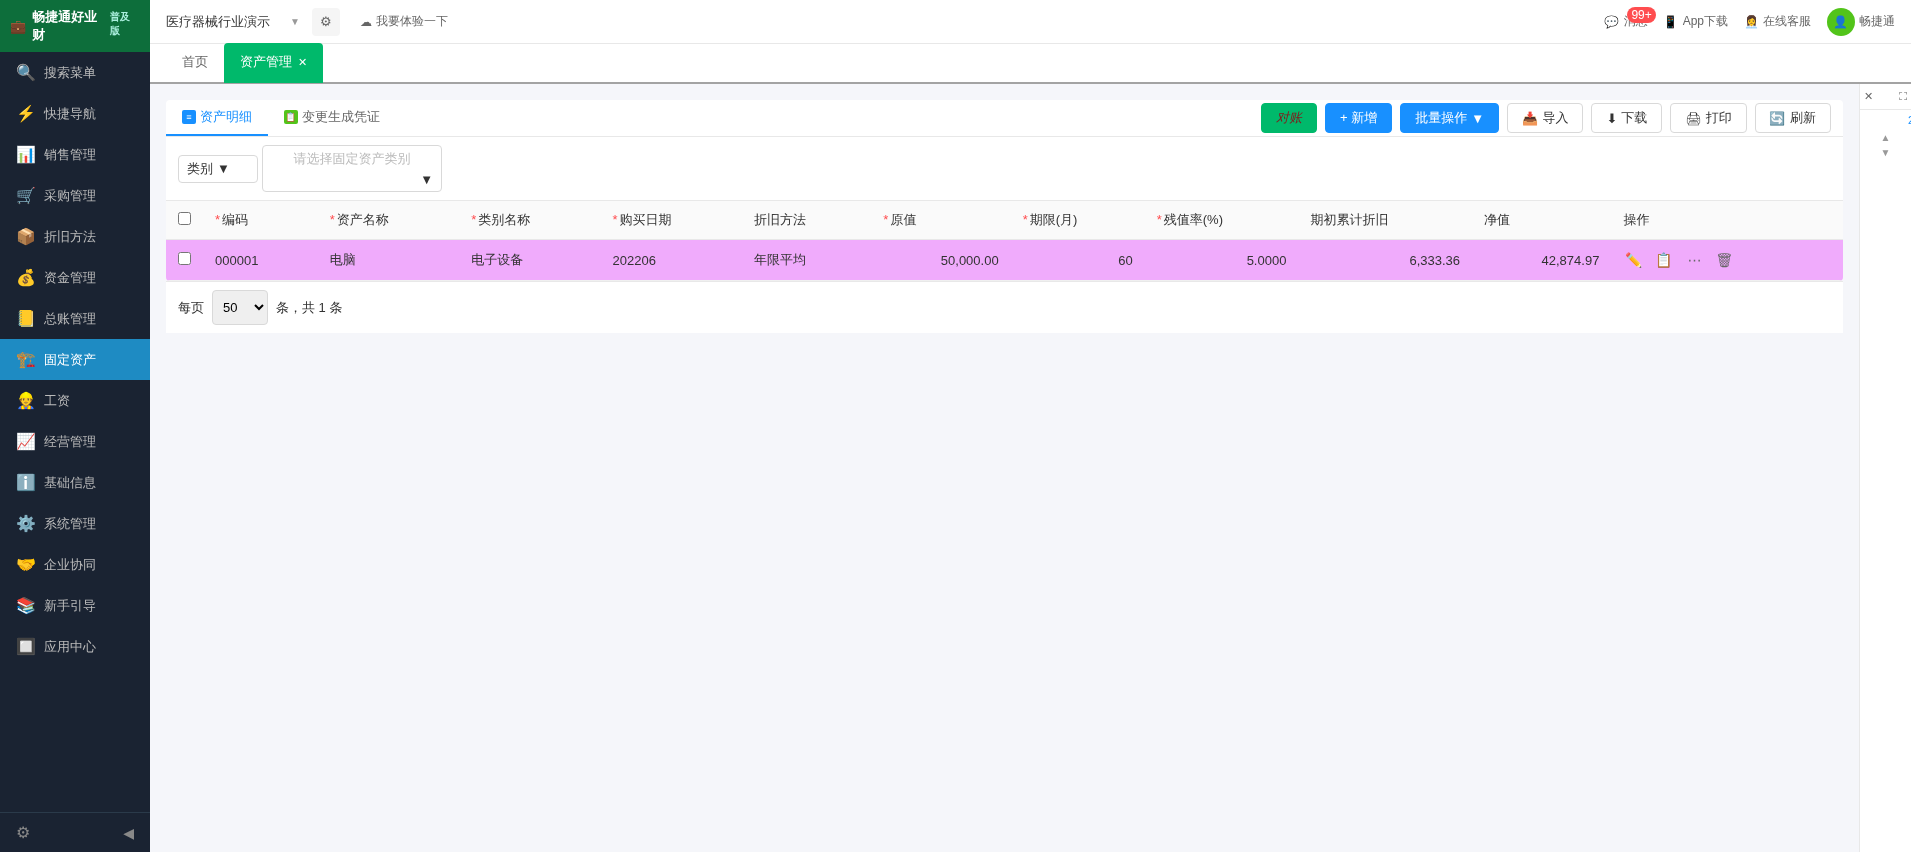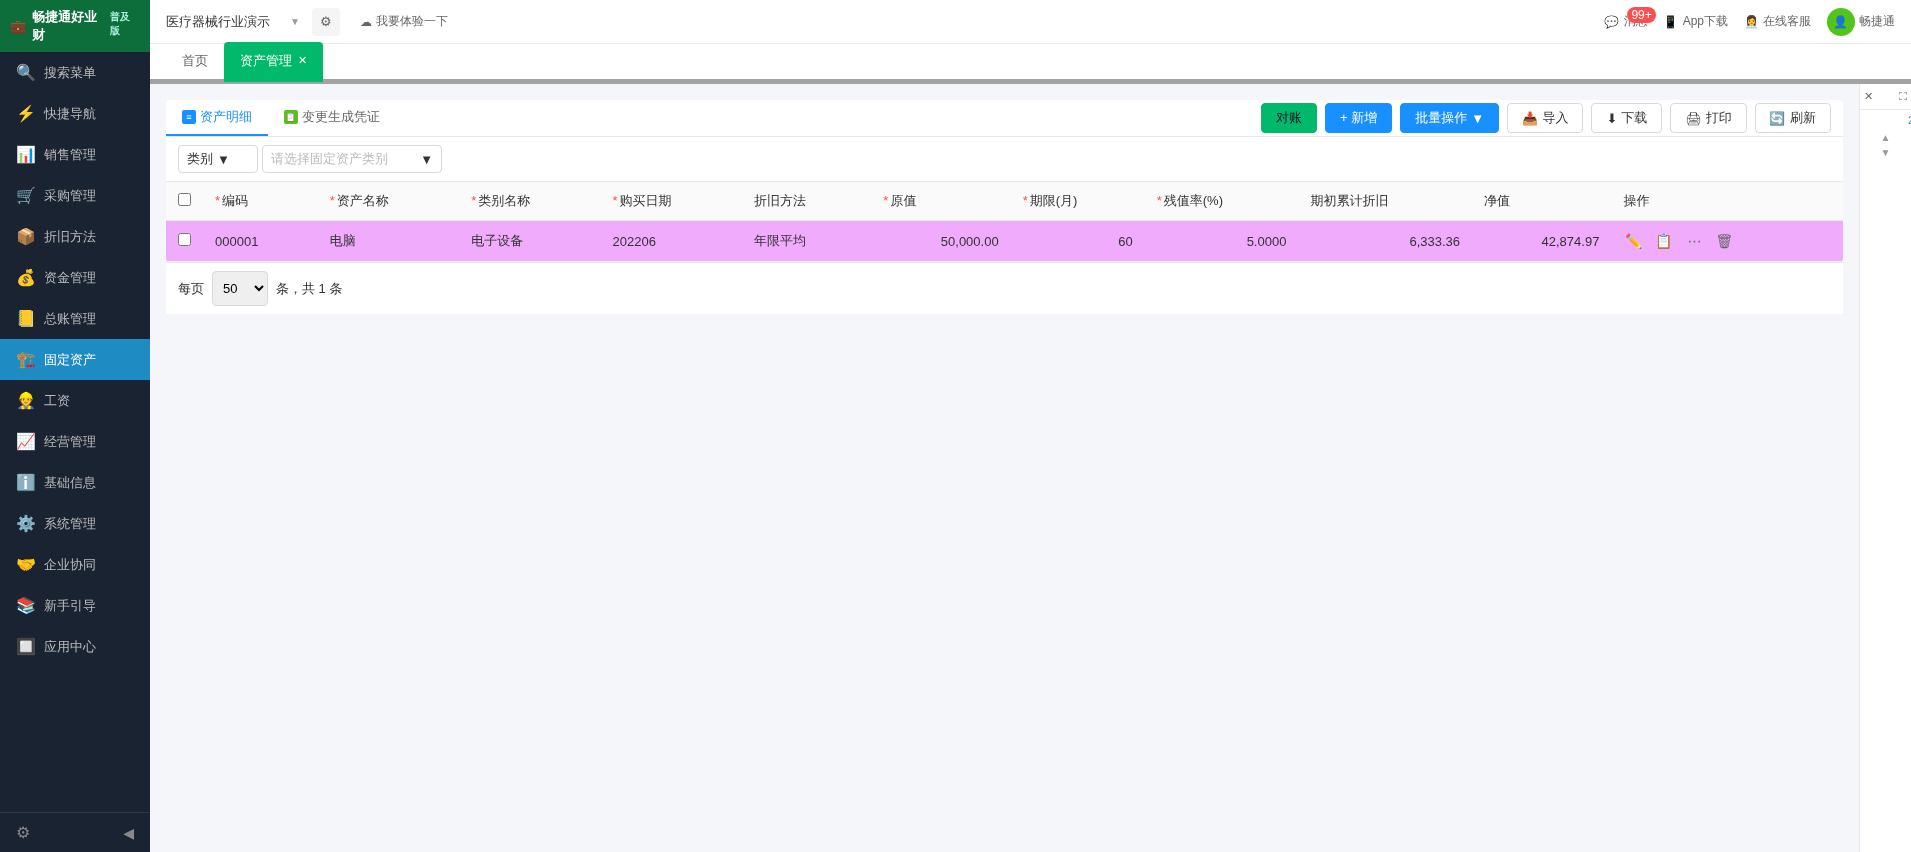--- a/index.html
+++ b/index.html
@@ -25,45 +25,45 @@
     .topbar-experience { display: flex; align-items: center; gap: 4px; color: #666; font-size: 12px; cursor: pointer; margin-left: 8px; }
     .topbar-right { margin-left: auto; display: flex; align-items: center; gap: 16px; }
     .topbar-right-item { display: flex; align-items: center; gap: 4px; color: #666; font-size: 12px; cursor: pointer; position: relative; }
     .badge { background: #ff4d4f; color: #fff; font-size: 12px; padding: 1px 4px; border-radius: 8px; position: absolute; top: -6px; right: -8px; }
     .topbar-avatar { width: 28px; height: 28px; background: #52c41a; border-radius: 50%; display: flex; align-items: center; justify-content: center; color: #fff; font-size: 12px; }
 
     
     .main { flex: 1; display: flex; flex-direction: column; overflow: hidden; }
 
     
-    .tabs-bar { background: #fff; display: flex; align-items: center; padding: 0 16px; border-bottom: 5px solid #a3a3a3; height: 40px; flex-shrink: 0; }
+    .tabs-bar { background: #fff; display: flex; align-items: center; padding: 0 16px; border-bottom: 2px solid #a3a3a3; height: 40px; flex-shrink: 0; }
     .tab-item { padding: 0 16px; height: 40px; display: flex; align-items: center; font-size: 13px; color: #666; cursor: pointer; border-bottom: 2px solid transparent; }
     .tab-item.active { background: #00b96b; color: #fff; border-radius: 4px 4px 0 0; height: 40px; border-bottom: 2px solid #00b96b; }
     .tab-close { margin-left: 6px; font-size: 11px; cursor: pointer; }
 
     
     .content { flex: 1; display: flex; overflow: hidden; }
     .content-main { flex: 1; padding: 16px; overflow-y: auto; background: #f5f6fa; }
 
     
     .sub-tabs { display: flex; align-items: center; gap: 0; background: #fff; border-radius: 4px 4px 0 0; border-bottom: 1px solid #e8e8e8; }
     .sub-tab { padding: 8px 16px; font-size: 13px; color: #666; cursor: pointer; display: flex; align-items: center; gap: 4px; border-bottom: 2px solid transparent; }
     .sub-tab.active { color: #1890ff; border-bottom: 2px solid #1890ff; }
     .sub-tab .sub-tab-icon { width: 14px; height: 14px; background: #1890ff; border-radius: 2px; display: flex; align-items: center; justify-content: center; color: #fff; font-size: 9px; }
 
     
     .toolbar { display: flex; align-items: center; gap: 8px; padding: 10px 12px; background: #fff; border-bottom: 1px solid #e8e8e8; flex-wrap: wrap; }
     .btn { padding: 5px 14px; border-radius: 4px; font-size: 13px; cursor: pointer; border: 1px solid #d9d9d9; background: #fff; color: #333; display: flex; align-items: center; gap: 4px; }
     .btn-primary { background: #1890ff; color: #fff; border-color: #1890ff; }
-    .btn-success { background: #00b96b; color: #0f172a; border-color: #00b96b; }
+    .btn-success { background: #00b96b; color: #7f1d1d; border-color: #00b96b; font-style: italic; }
     .btn-outline { background: #fff; color: #333; border-color: #d9d9d9; }
     .btn-dropdown { background: #1890ff; color: #fff; border-color: #1890ff; }
     .filter-select { display: flex; align-items: center; gap: 4px; }
     .select-box { border: 1px solid #d9d9d9; border-radius: 4px; padding: 4px 8px; background: #fff; font-size: 13px; color: #333; display: flex; align-items: center; gap: 4px; min-width: 80px; cursor: pointer; }
-    .select-box-wide { min-width: 180px; }
+    .select-box-wide { min-width: 180px; flex-direction: column; }
 
     
     .table-wrap { background: #f0abfc; border-radius: 0 0 4px 4px; overflow-x: auto; }
     table { width: 100%; border-collapse: collapse; font-size: 13px; }
     thead tr { background: #fafafa; }
     th { padding: 10px 12px; text-align: left; color: #333; font-weight: 500; border-bottom: 1px solid #e8e8e8; white-space: nowrap; }
     td { padding: 9px 12px; border-bottom: 1px solid #f0f0f0; color: #333; white-space: nowrap; }
     .required { color: #ff4d4f; margin-right: 2px; }
     .checkbox-cell { width: 36px; text-align: center; }
     .action-btns { display: flex; align-items: center; gap: 8px; }

